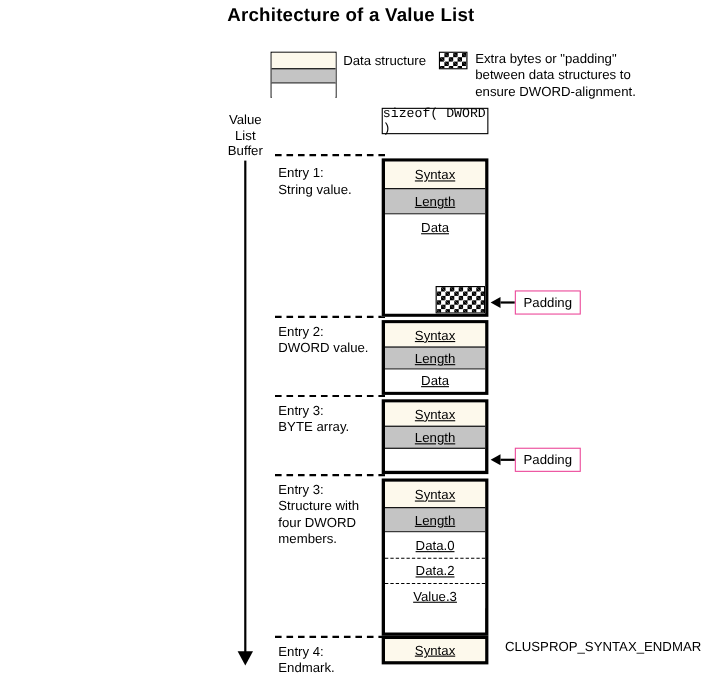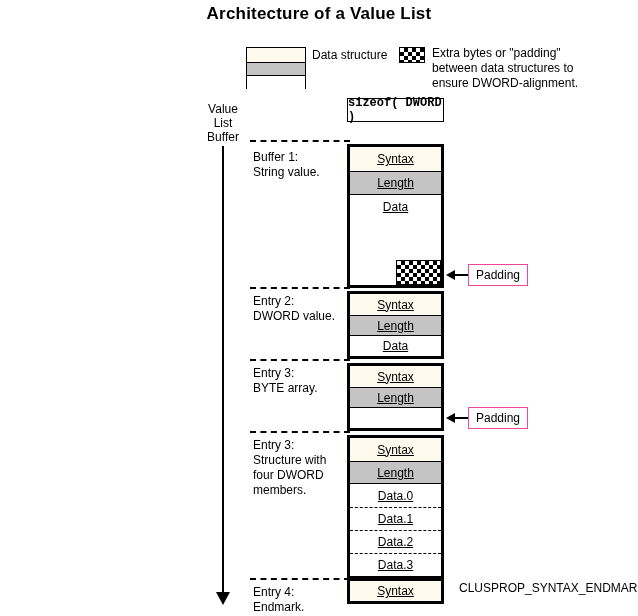--- a/index.html
+++ b/index.html
@@ -85,21 +85,21 @@
   #sizeof-box {
     position: absolute;
     left: 347px;
     top: 98px;
     width: 97px;
     height: 24px;
     border: 1px solid #000;
     box-sizing: border-box;
     font-family: "Liberation Mono", monospace;
     font-size: 12px;
-    font-weight: bold;
+    font-weight: normal;
     display: flex;
     align-items: center;
     justify-content: center;
   }
 
   
   #buffer-label {
     position: absolute;
     left: 196px;
     top: 102px;
@@ -255,21 +255,21 @@
 <div id="buffer-arrow-line"></div>
 <div id="buffer-arrow-head"></div>
 
 <div class="sep" style="top:140px;"></div>
 <div class="sep" style="top:287px;"></div>
 <div class="sep" style="top:359px;"></div>
 <div class="sep" style="top:431px;"></div>
 <div class="sep" style="top:578px;"></div>
 
 <div class="entry-label" style="top:150px;">
-  <div>Buffer 1:</div>
+  <div>Entry 1:</div>
   <div>String value.</div>
 </div>
 <div class="struct-box" style="top:144px; height:144px;">
   <div class="row syntax" style="height:24px;">Syntax</div>
   <div class="row length" style="height:24px;">Length</div>
   <div class="row" style="height:90px; align-items:flex-start; padding-top:5px; position:relative;">
     <span>Data</span>
     <div class="pad-block checker" style="right:0; bottom:0; width:45px; height:25px; border:1px solid #000;"></div>
   </div>
 </div>
@@ -306,23 +306,22 @@
 <div class="entry-label" style="top:438px;">
   <div>Entry 3:</div>
   <div>Structure with</div>
   <div>four DWORD</div>
   <div>members.</div>
 </div>
 <div class="struct-box" style="top:435px; height:143px;">
   <div class="row syntax" style="height:23px;">Syntax</div>
   <div class="row length" style="height:23px;">Length</div>
   <div class="row" style="height:23px;text-align:right;">Data.0</div>
-  <div class="row dashed-top" style="height:23px;">Data.1</div>
   <div class="row dashed-top" style="height:23px;">Data.2</div>
-  <div class="row dashed-top" style="height:23px;">Data.3</div>
+  <div class="row dashed-top" style="height:23px;">Value.3</div>
 </div>
 
 <div class="entry-label" style="top:585px;">
   <div>Entry 4:</div>
   <div>Endmark.</div>
 </div>
 <div class="struct-box" style="top:578px; height:26px;">
   <div class="row syntax" style="height:20px;">Syntax</div>
 </div>
 <div id="endmark-note">CLUSPROP_SYNTAX_ENDMARK</div>

